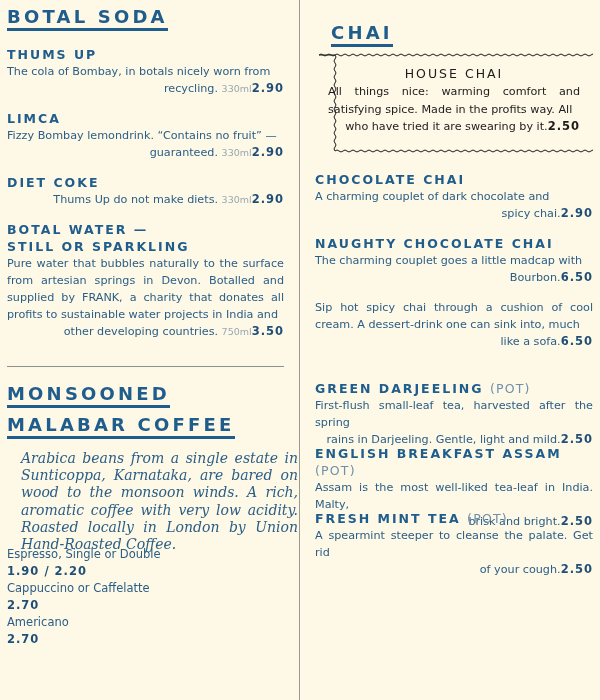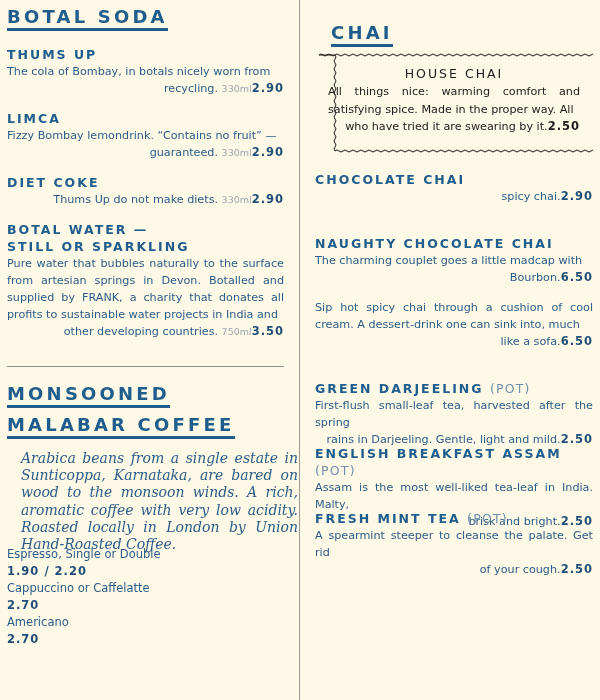--- a/index.html
+++ b/index.html
@@ -141,30 +141,31 @@
   <div class="house-box">
     <svg width="277" height="101" viewBox="0 0 277 101">
       <path d="M3 3
         q2 -2 4 0 t4 0 t4 0 t4 0 t4 0 t4 0 t4 0 t4 0 t4 0 t4 0 t4 0 t4 0 t4 0 t4 0 t4 0 t4 0 t4 0 t4 0 t4 0 t4 0 t4 0 t4 0 t4 0 t4 0 t4 0 t4 0 t4 0 t4 0 t4 0 t4 0 t4 0 t4 0 t4 0 t4 0 t4 0 t4 0 t4 0 t4 0 t4 0 t4 0 t4 0 t4 0 t4 0 t4 0 t4 0 t4 0 t4 0 t4 0 t4 0 t4 0 t4 0 t4 0 t4 0 t4 0 t4 0 t4 0 t4 0 t4 0 t4 0 t4 0 t4 0 t4 0 t4 0 t4 0 t4 0 t4 0 t4 0 t4 0 t4 0 t4 0 t4 0 t4 0
         q2 2 0 4 t0 4 t0 4 t0 4 t0 4 t0 4 t0 4 t0 4 t0 4 t0 4 t0 4 t0 4 t0 4 t0 4 t0 4 t0 4 t0 4 t0 4 t0 4 t0 4 t0 4 t0 4 t0 4 t0 4
         q-2 2 -4 0 t-4 0 t-4 0 t-4 0 t-4 0 t-4 0 t-4 0 t-4 0 t-4 0 t-4 0 t-4 0 t-4 0 t-4 0 t-4 0 t-4 0 t-4 0 t-4 0 t-4 0 t-4 0 t-4 0 t-4 0 t-4 0 t-4 0 t-4 0 t-4 0 t-4 0 t-4 0 t-4 0 t-4 0 t-4 0 t-4 0 t-4 0 t-4 0 t-4 0 t-4 0 t-4 0 t-4 0 t-4 0 t-4 0 t-4 0 t-4 0 t-4 0 t-4 0 t-4 0 t-4 0 t-4 0 t-4 0 t-4 0 t-4 0 t-4 0 t-4 0 t-4 0 t-4 0 t-4 0 t-4 0 t-4 0 t-4 0 t-4 0 t-4 0 t-4 0 t-4 0 t-4 0 t-4 0 t-4 0 t-4 0 t-4 0 t-4 0 t-4 0
         q-2 -2 0 -4 t0 -4 t0 -4 t0 -4 t0 -4 t0 -4 t0 -4 t0 -4 t0 -4 t0 -4 t0 -4 t0 -4 t0 -4 t0 -4 t0 -4 t0 -4 t0 -4 t0 -4 t0 -4 t0 -4 t0 -4 t0 -4 t0 -4 t0 -4 Z" fill="none" stroke="#1c1c1c" stroke-width="1"></path>
     </svg>
     <div class="house-inner">
       <div class="house-title">HOUSE CHAI</div>
-      <div class="house-desc">All things nice: warming comfort and satisfying spice. Made in the proper way. All</div>
+      <div class="house-desc">All things nice: warming comfort and satisfying spice. Made in the profits way. All</div>
       <div class="last-line">
         <span>who have tried it are swearing by it.</span>
         <span class="price">2.50</span>
       </div>
     </div>
   </div>
 
   <div class="item" style="top:171px;">
     <div class="item-name">CHOCOLATE CHAI</div>
+    <div class="item-desc">A charming couplet of dark chocolate and</div>
     <div class="last-line">
       <span>spicy chai.</span>
       <span class="price">2.90</span>
     </div>
   </div>
 
   <div class="item" style="top:235px;">
     <div class="item-name">NAUGHTY CHOCOLATE CHAI</div>
     <div class="item-desc">The charming couplet goes a little madcap with</div>
     <div class="last-line">

